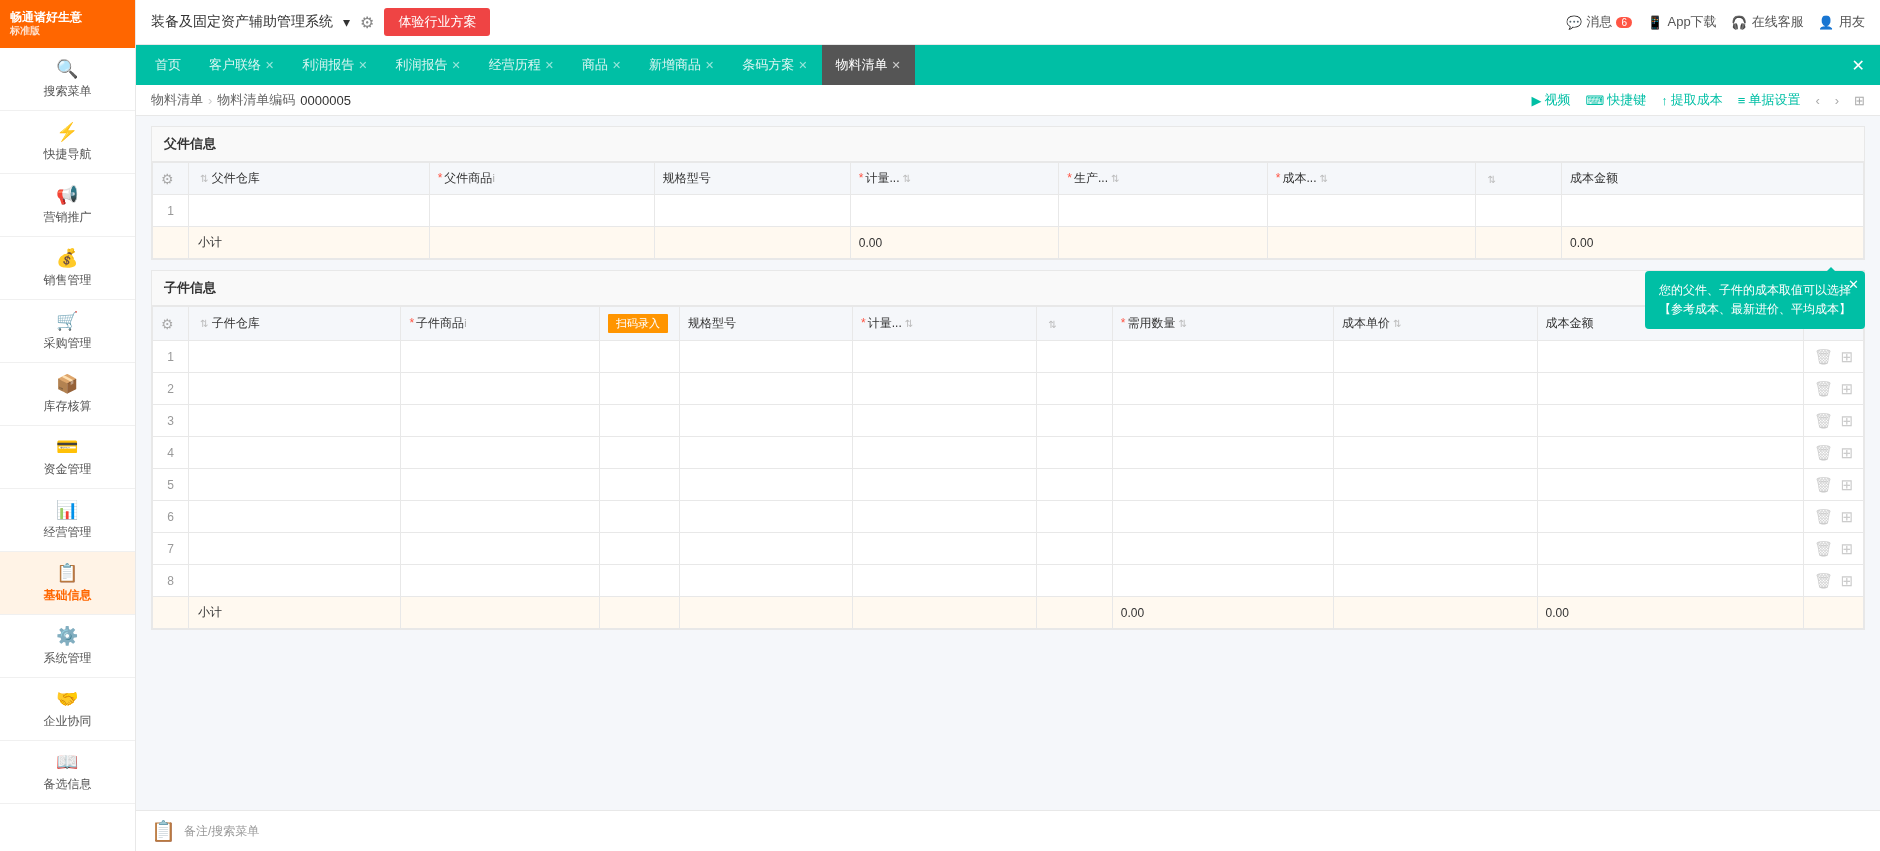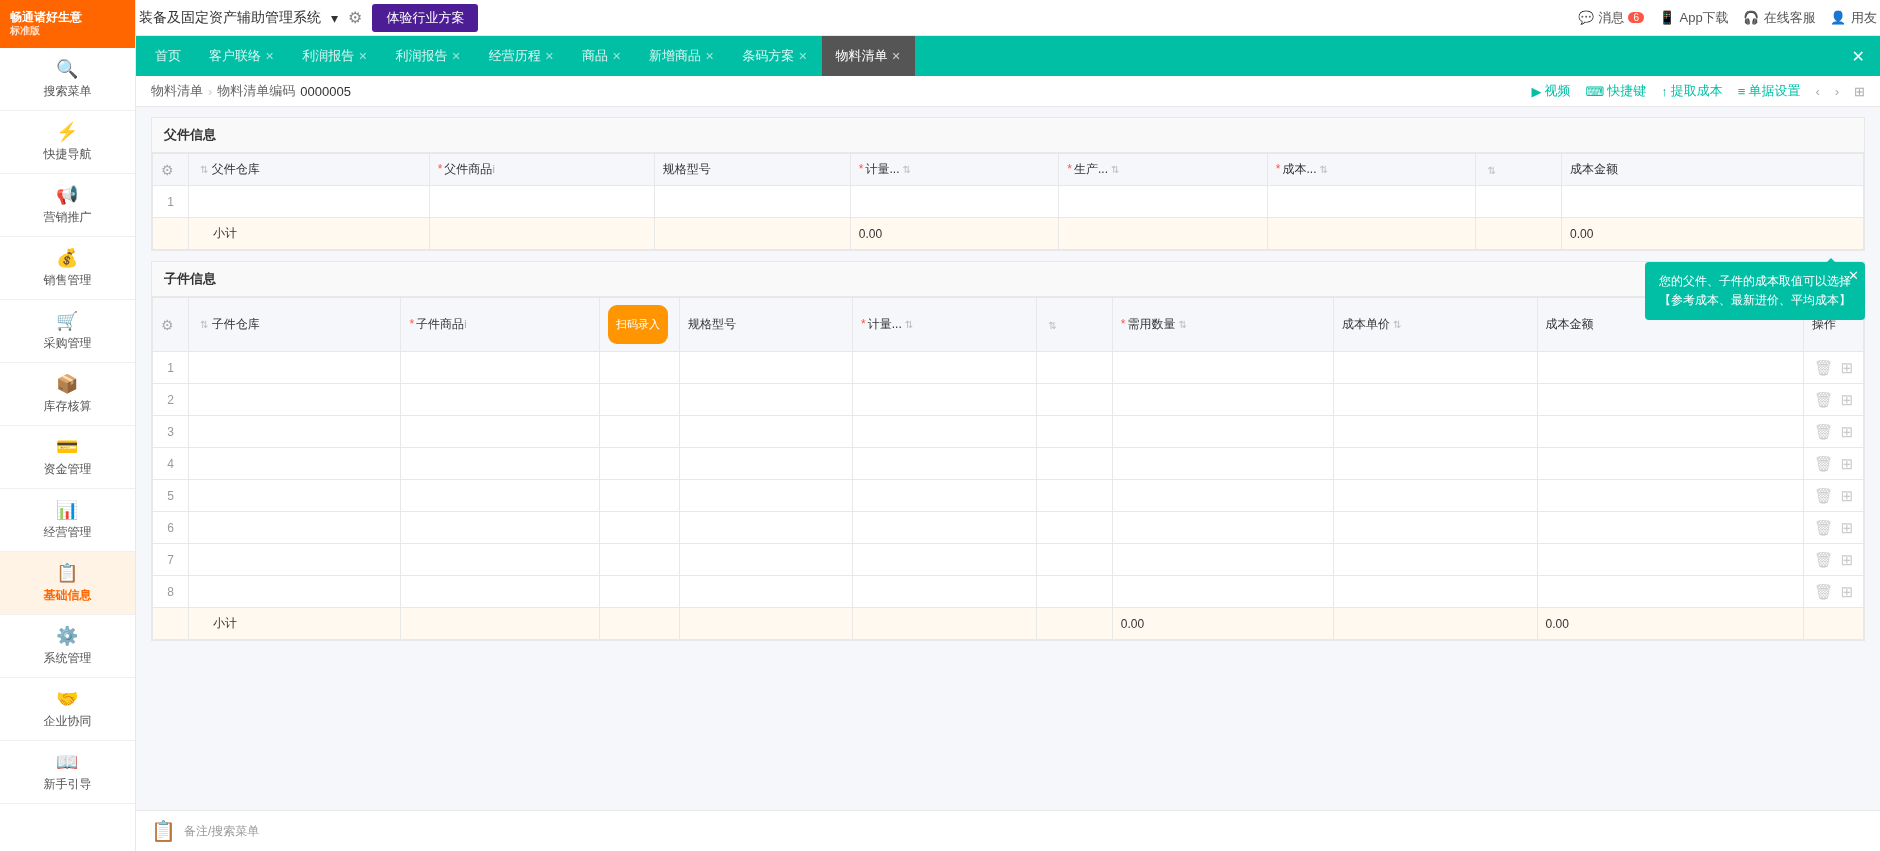--- a/index.html
+++ b/index.html
@@ -43,38 +43,38 @@
     
     .main-content {
       flex: 1;
       display: flex;
       flex-direction: column;
       overflow: hidden;
     }
 
     
     .topbar {
-      height: 36px;
+      height: 45px;
       background: #fff;
       display: flex;
       align-items: center;
-      padding: 0 3px;
+      padding: 0 15px;
       border-bottom: 1px solid #e8e8e8;
       justify-content: space-between;
     }
     .topbar-left {
       display: flex;
       align-items: center;
       gap: 10px;
     }
     .topbar-title { font-size: 14px; color: #333; }
     .topbar-dropdown { font-size: 14px; color: #333; cursor: pointer; }
     .topbar-gear { color: #888; cursor: pointer; font-size: 16px; }
     .experience-btn {
-      background: #4c1d95;
+      background: #ef4444;
       color: #fff;
       border: none;
       padding: 5px 14px;
       border-radius: 3px;
       cursor: pointer;
       font-size: 13px;
     }
     .topbar-right {
       display: flex;
       align-items: center;
@@ -191,34 +191,34 @@
       height: 32px;
       color: #333;
       background: #fff;
     }
     .data-table tr.subtotal td {
       background: #fff9f0;
       font-weight: 500;
       color: #333;
     }
     .data-table .row-num { color: #999; text-align: center; width: 30px; }
-    .data-table .subtotal-label { padding-left: 24px; }
+    .data-table .subtotal-label { padding-left: 9px; }
     .data-table .right-align { text-align: left; }
 
     .required-star { color: #f54; margin-right: 2px; }
     .col-actions { width: 60px; text-align: center; }
     .action-icon { color: #ccc; cursor: pointer; font-size: 15px; margin: 0 2px; }
 
     
     .scan-btn {
       background: #ff9500;
       color: #fff;
       border: none;
-      padding: 12px 8px;
-      border-radius: 9px;
+      padding: 2px 8px;
+      border-radius: 1px;
       font-size: 11px;
       cursor: pointer;
     }
 
     
     .tooltip-box {
       position: absolute;
       top: 150px;
       right: 60px;
       background: #00bfa5;
@@ -316,21 +316,21 @@
       <div class="sidebar-item">
     <span class="sidebar-icon">⚙️</span>
     <span class="sidebar-label">系统管理</span>
   </div>
       <div class="sidebar-item">
     <span class="sidebar-icon">🤝</span>
     <span class="sidebar-label">企业协同</span>
   </div>
       <div class="sidebar-item">
     <span class="sidebar-icon">📖</span>
-    <span class="sidebar-label">新手引导</span>
+    <span class="sidebar-label">备选信息</span>
   </div>
     </div>
 </div>
 
 <div class="main-content">
 
   <div class="topbar">
     <div class="topbar-left">
       <span class="topbar-title">装备及固定资产辅助管理系统</span>
       <span class="topbar-dropdown">▾</span>

